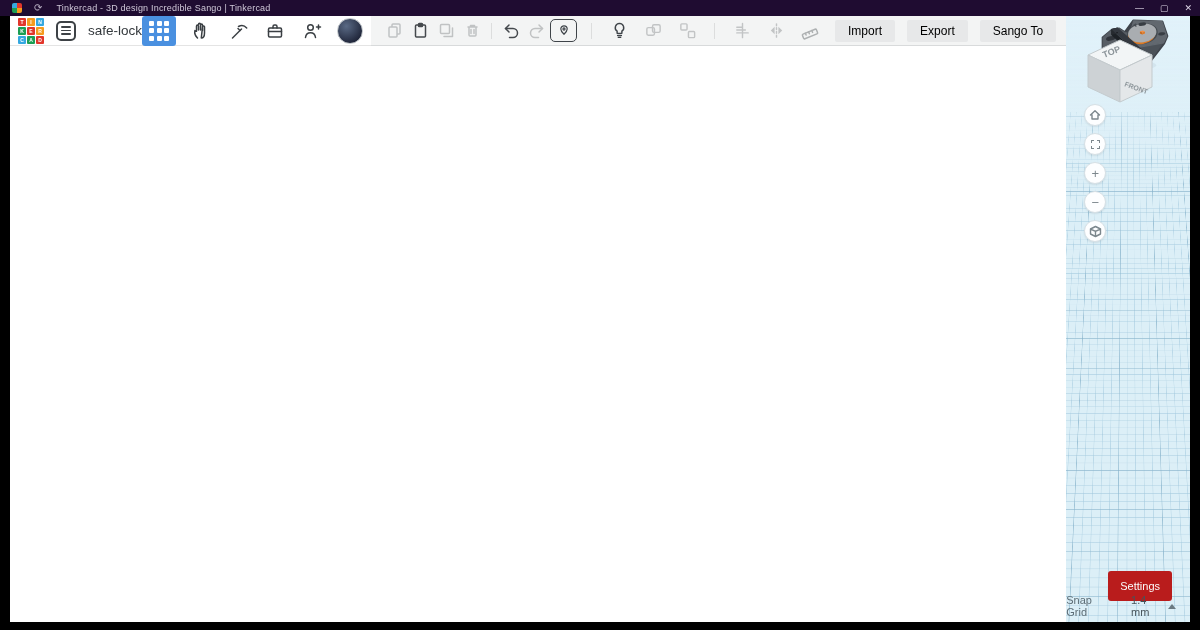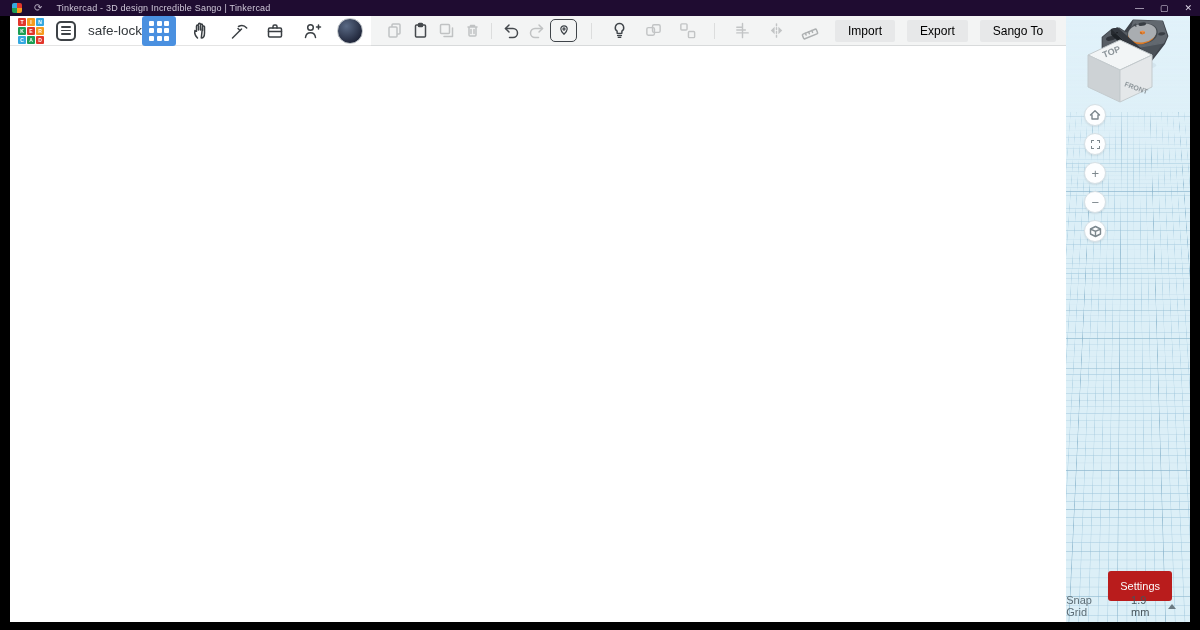--- a/index.html
+++ b/index.html
@@ -332,18 +332,18 @@
         <svg width="13" height="13" viewBox="0 0 13 13">
             <path d="M6.5 1.5 11.5 4v5L6.5 11.5 1.5 9V4zM6.5 6.3 11.5 4M6.5 6.3 1.5 4M6.5 6.3v5.2"></path>
           </svg>
       </span>
     </div>
 
     <button class="settings-btn">Settings</button>
     <div class="snap-row">
       <span class="snap-label">Snap Grid</span>
       <span class="snap-select">
-        <span>1.9 mm</span>
+        <span>1.4 mm</span>
         <span class="caret-up"></span>
       </span>
     </div>
   </div>
 </div>
 
 </body></html>

